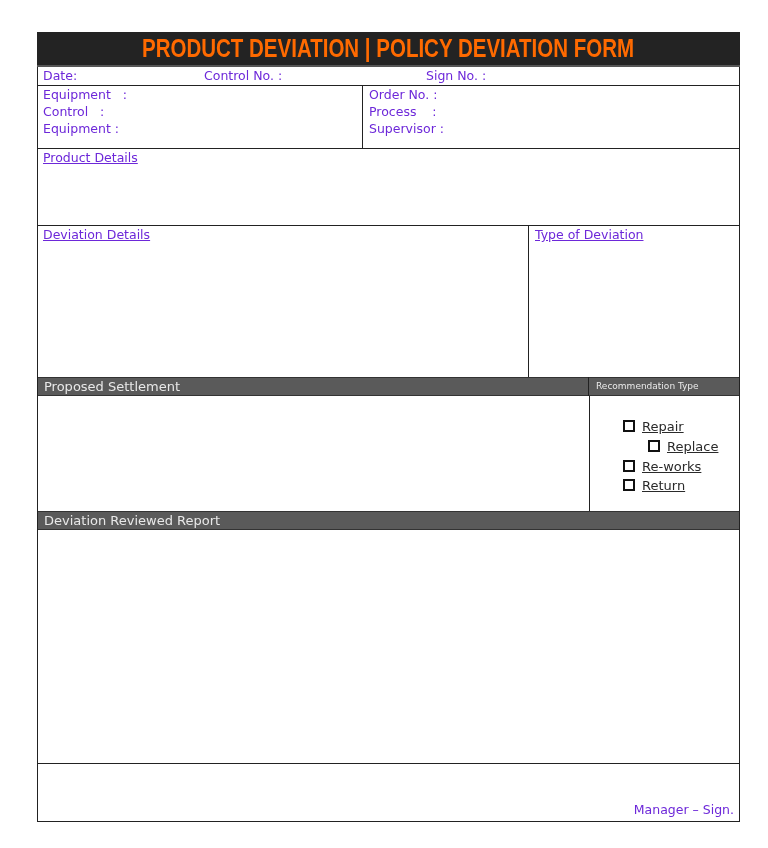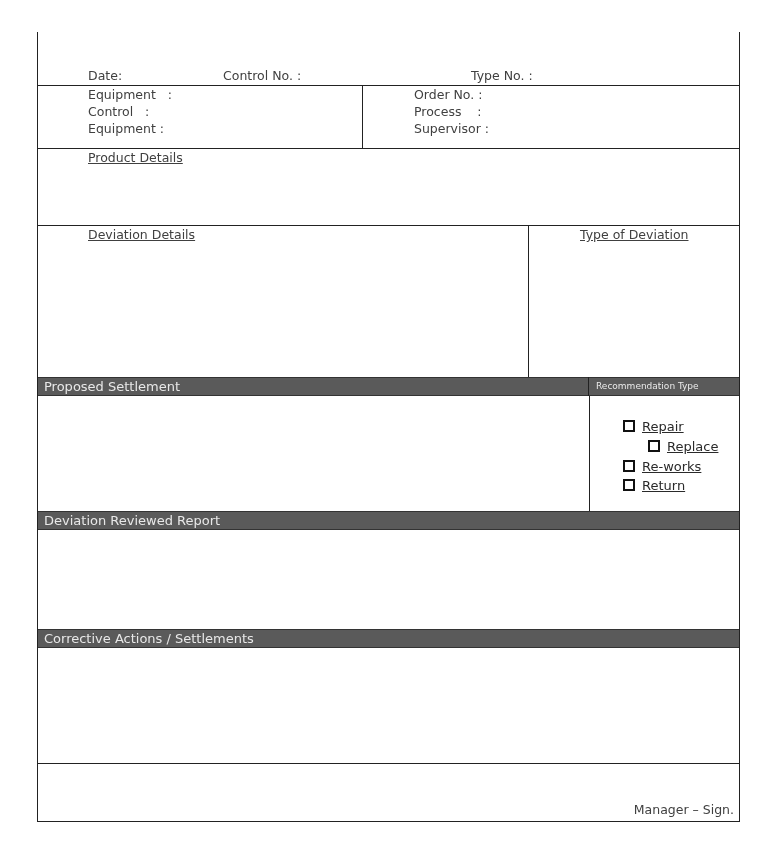--- a/index.html
+++ b/index.html
@@ -15,43 +15,46 @@
       left: -1.5px; top: 0; width: 703px; height: 35px; background: #232323;
       display: flex; align-items: center; justify-content: center;
       border-bottom: 2px solid #555;
     }
     .title-text {
       font-family: "Liberation Sans", sans-serif; font-weight: bold; font-size: 25px;
       color: #ff6a00; letter-spacing: 0px; transform: scaleX(0.82); white-space: nowrap;
     }
     .hline { position: absolute; left: 0; width: 100%; height: 0; border-top: 1.5px solid #222; }
     .vline { position: absolute; width: 0; border-left: 1.5px solid #222; }
-    .lbl { position: absolute; font-size: 12.5px; color: #404040; white-space: pre; line-height: 16px; margin-left: 45px; }
+    .lbl { position: absolute; font-size: 12.5px; color: #6d28d9; white-space: pre; line-height: 16px; }
     .u { text-decoration: underline; }
     .bar {
       position: absolute; left: 0; width: 100%; height: 19px; background: #5a5a5a;
       border-top: 1.5px solid #333; border-bottom: 1.5px solid #333;
     }
     .bar-text { position: absolute; left: 6px; top: 0px; font-size: 13px; color: #e8e8e8; line-height: 17px; white-space: nowrap; }
     .bar-text-small { position: absolute; font-size: 9px; color: #eaeaea; line-height: 17px; white-space: nowrap; }
     .area { position: absolute; }
     .checkbox-row { position: absolute; display: flex; align-items: center; font-size: 13px; color: #2a2a2a; height: 20px; text-decoration: underline; }
     .cb { width: 12px; height: 12px; border: 2.5px solid #111; margin-right: 7px; background: #fff; }
   </style>
 </head>
 <body>
 
 <div class="form">
 
+  <div class="abs title-bar">
+    <span class="title-text">PRODUCT DEVIATION | POLICY DEVIATION FORM</span>
+  </div>
 
   <div class="lbl" style="left:5px; top:36px;">Date:</div>
   <div class="area" style="left:50px; top:36px; width:90px; height:16px;"></div>
-  <div class="lbl" style="left:140px; top:36px;">Control No. :</div>
+  <div class="lbl" style="left:166px; top:36px;">Control No. :</div>
   <div class="area" style="left:250px; top:36px; width:130px; height:16px;"></div>
-  <div class="lbl" style="left:388px; top:36px;">Type No. :</div>
+  <div class="lbl" style="left:388px; top:36px;">Sign No. :</div>
   <div class="area" style="left:465px; top:36px; width:230px; height:16px;"></div>
   <div class="hline" style="top:53px;"></div>
 
   <div class="lbl" style="left:5px; top:55px;">Equipment   :</div>
   <div class="area" style="left:100px; top:55px; width:220px; height:16px;"></div>
   <div class="lbl" style="left:5px; top:72px;">Control   :</div>
   <div class="area" style="left:100px; top:72px; width:220px; height:16px;"></div>
   <div class="lbl" style="left:5px; top:89px;">Equipment :</div>
   <div class="area" style="left:100px; top:89px; width:220px; height:16px;"></div>
 
@@ -99,23 +102,20 @@
   <div class="checkbox-row" style="left:585px; top:443px;">
     <span class="cb"></span>
     <span>Return</span>
   </div>
 
   <div class="bar" style="top:479px;">
     <span class="bar-text">Deviation Reviewed Report</span>
   </div>
   <div class="area" style="left:2px; top:500px; width:697px; height:96px;"></div>
 
-  <div class="bar" style="top:597px;">
-    <span class="bar-text">Corrective Actions / Settlements</span>
-  </div>
   <div class="area" style="left:2px; top:618px; width:697px; height:112px;"></div>
 
   <div class="hline" style="top:731px;"></div>
 
   <div class="area" style="left:2px; top:733px; width:697px; height:55px;"></div>
   <div class="lbl" style="right:5px; top:770px;">Manager – Sign.</div>
 
 </div>
 
 </body></html>

